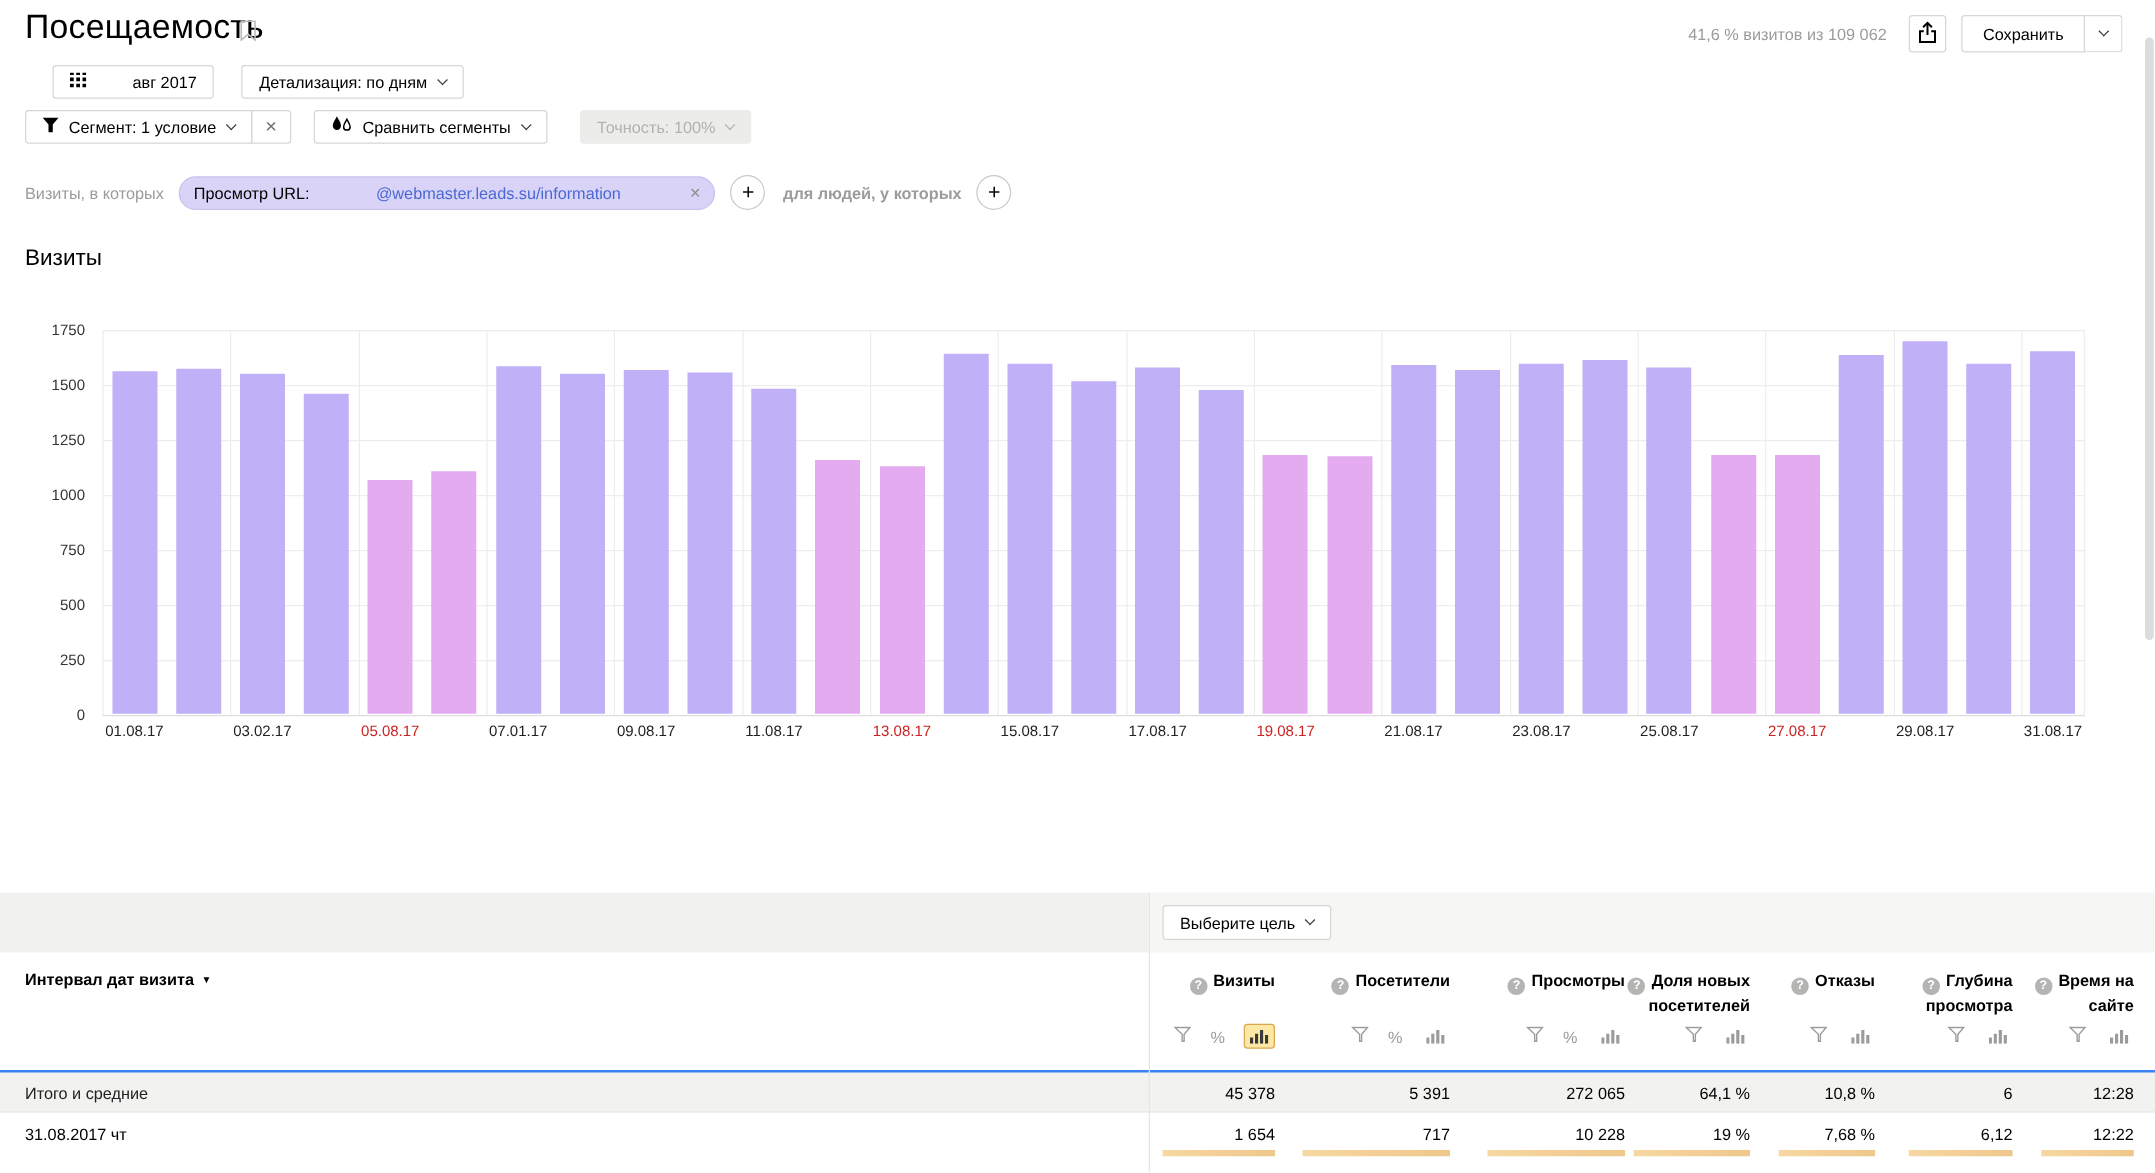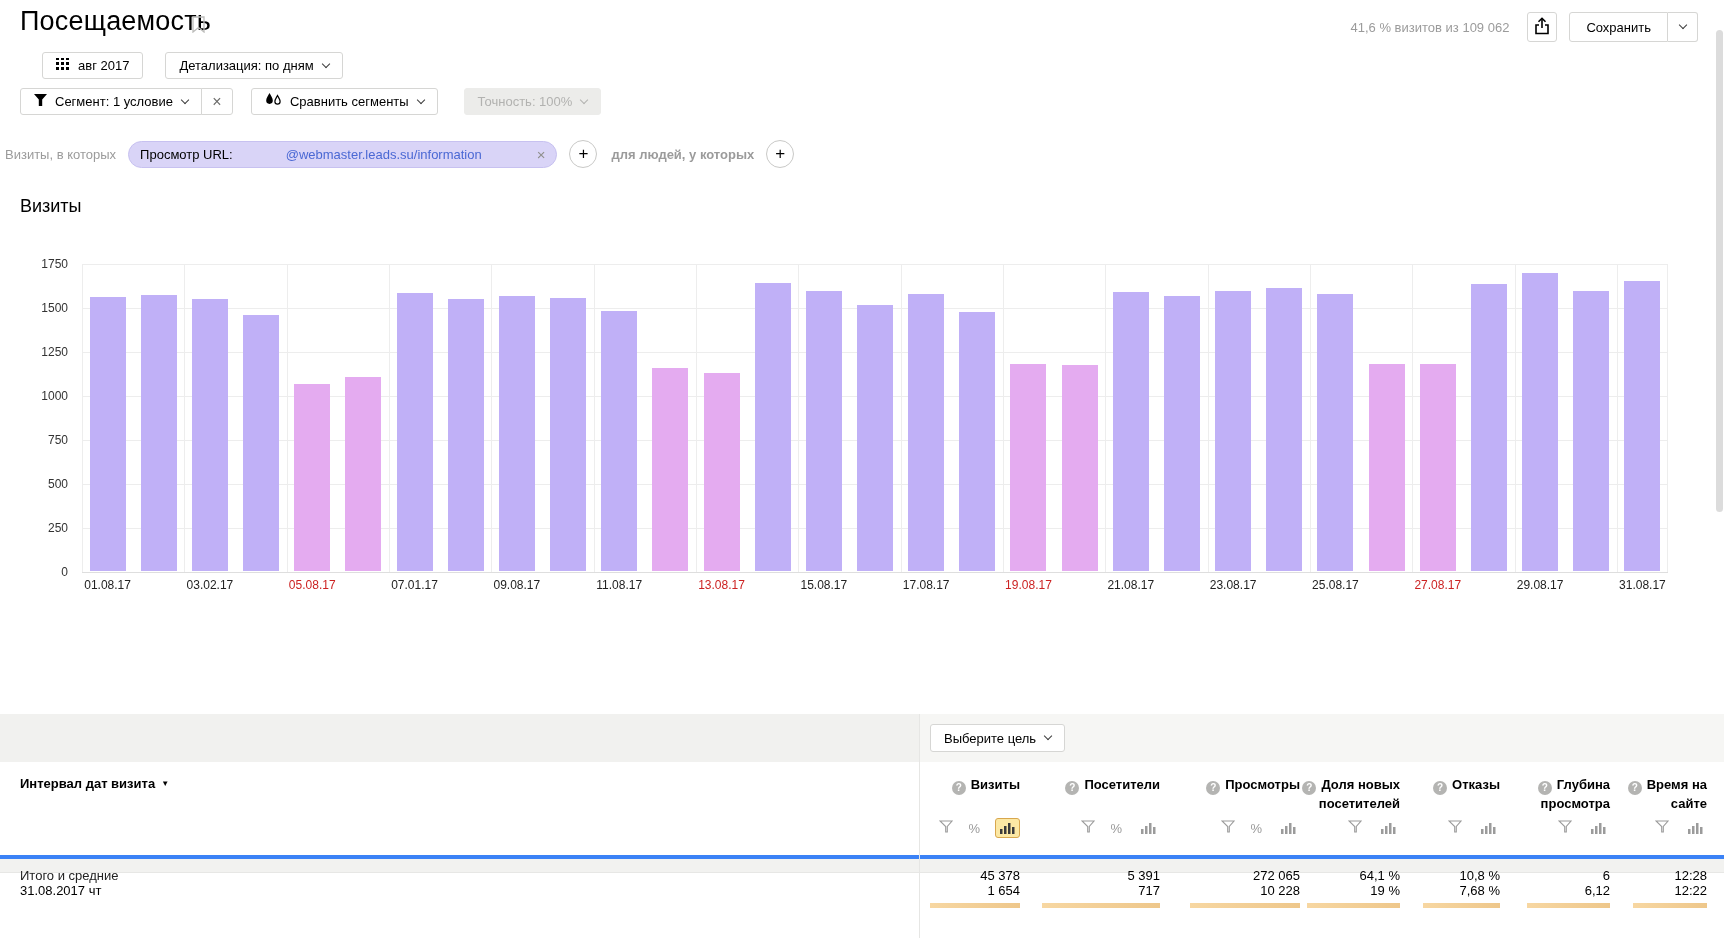--- a/index.html
+++ b/index.html
@@ -23,33 +23,33 @@
   .chev { display:inline-block; width:6px; height:6px; border-right:1.5px solid #3c3c3c; border-bottom:1.5px solid #3c3c3c;
           transform:rotate(45deg); margin-left:9px; margin-top:-4px; }
   .chev.gray { border-color:#b2b2b0; }
 
   
   .periods-row { position:absolute; left:20px; top:52px; display:flex; align-items:center; }
   .btn-group { display:flex; }
   .btn-group .btn { border-radius:0; margin-left:-1px; }
   .btn-group .btn:first-child { border-radius:3px 0 0 3px; margin-left:0; }
   .btn-group .btn:last-child { border-radius:0 3px 3px 0; }
-  .date-btn { margin-left:22px; }
+  .date-btn { margin-left:22px;gap:28px; }
   .date-btn svg { margin-right:9px; }
   .detail-btn { margin-left:22px; }
 
   .segment-row { position:absolute; left:20px; top:88px; display:flex; align-items:center; }
   .seg-btn svg { margin-right:8px; }
   .x-btn { width:32px; padding:0; font-size:16px; color:#6e6e6c; }
   .compare-btn { margin-left:18px; }
   .compare-btn svg { margin-right:8px; }
   .accuracy-btn { margin-left:26px; background:#ececea; border-color:#ececea; color:#b2b2b0; cursor:default; }
 
   
-  .filter-row { position:absolute; left:5px; top:140px; display:flex; align-items:center; }
+  .filter-row { position:absolute; left:20px; top:140px; display:flex; align-items:center; }
   .muted { color:#9b9b9b; }
   .chip { display:inline-flex; align-items:center; height:27px; margin-left:12px; padding:0 11px;
           background:#d9d4f7; border:1px solid #c7c1f0; border-radius:14px; cursor:pointer;gap:48px; }
   .chip .link { color:#4a68d4; margin-left:5px; }
   .chip .chip-x { color:#8f8f8d; margin-left:7px; font-size:15px; }
   .plus-btn { width:28px; height:28px; border:1px solid #c9c9c7; border-radius:50%; background:#fff;
               display:inline-flex; align-items:center; justify-content:center; font-size:17px; font-weight:400;
               margin-left:12px; cursor:pointer; }
   .filter-row .muted.second { margin-left:14px;font-weight:bold; }
 
@@ -78,21 +78,21 @@
   .hcell .qicon { display:inline-block; width:14px; height:14px; border-radius:50%; background:#b4b4b2; color:#fff;
                   font-size:10px; font-weight:bold; line-height:14px; text-align:center; margin-right:5px; vertical-align:-2px; }
   .label-cell { text-align:left; padding-left:20px; font-weight:bold; padding-top:14px; }
   .label-cell .tri { font-size:8px; vertical-align:2px; margin-left:6px; }
   .icons-row-cell { display:flex; justify-content:flex-end; align-items:center; gap:15px; height:30px; padding-top:2px; }
   .pct-icon { color:#9b9b9b; font-size:13px; }
   .icon-box { display:inline-flex; align-items:center; justify-content:center; padding:3px 4px; border-radius:3px; }
   .icon-box.active { background:#fce8a4; border:1px solid #d8a74e; }
   .header-gap { height:13px; }
 
-  .totals-row { background:#f2f2f0; border-top:4px solid #3b82f6; border-bottom:1px solid #e7e7e5; height:18px; }
+  .totals-row { background:#f2f2f0; border-top:2px solid #3b82f6; border-bottom:1px solid #e7e7e5; height:34px; }
   .totals-row > div { padding-top:9px; text-align:right; }
   .totals-row .rlabel { text-align:left; padding-left:20px; color:#222; }
   .data-row { height:35px; }
   .data-row > div { position:relative; padding-top:10px; text-align:right; }
   .data-row .rlabel { text-align:left; padding-left:20px; }
   .cell-bar { position:absolute; right:0; top:30px; height:5px; background:linear-gradient(to right,#f7d7a2,#eec78b); }
 </style>
 </head>
 <body>
 

